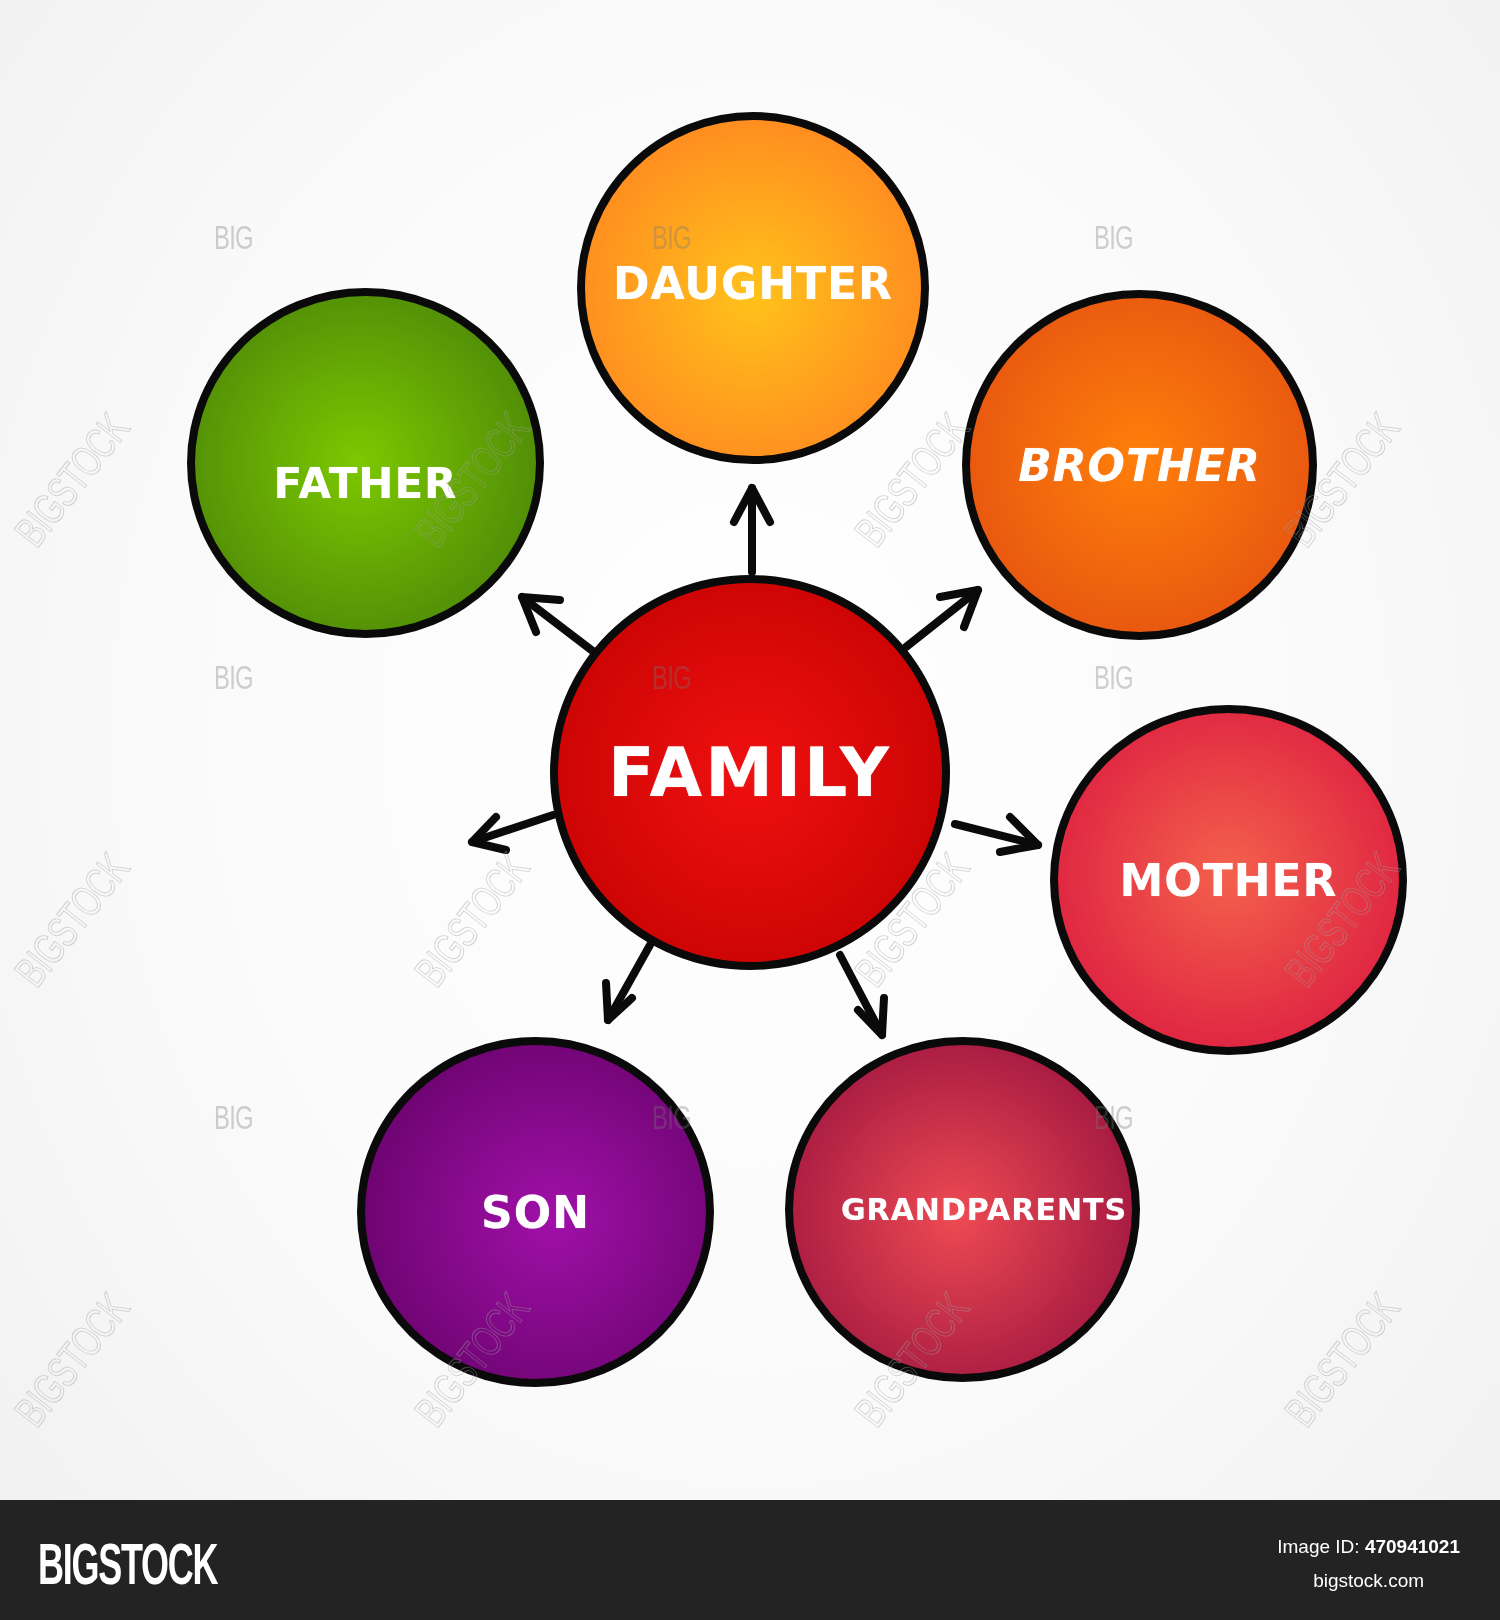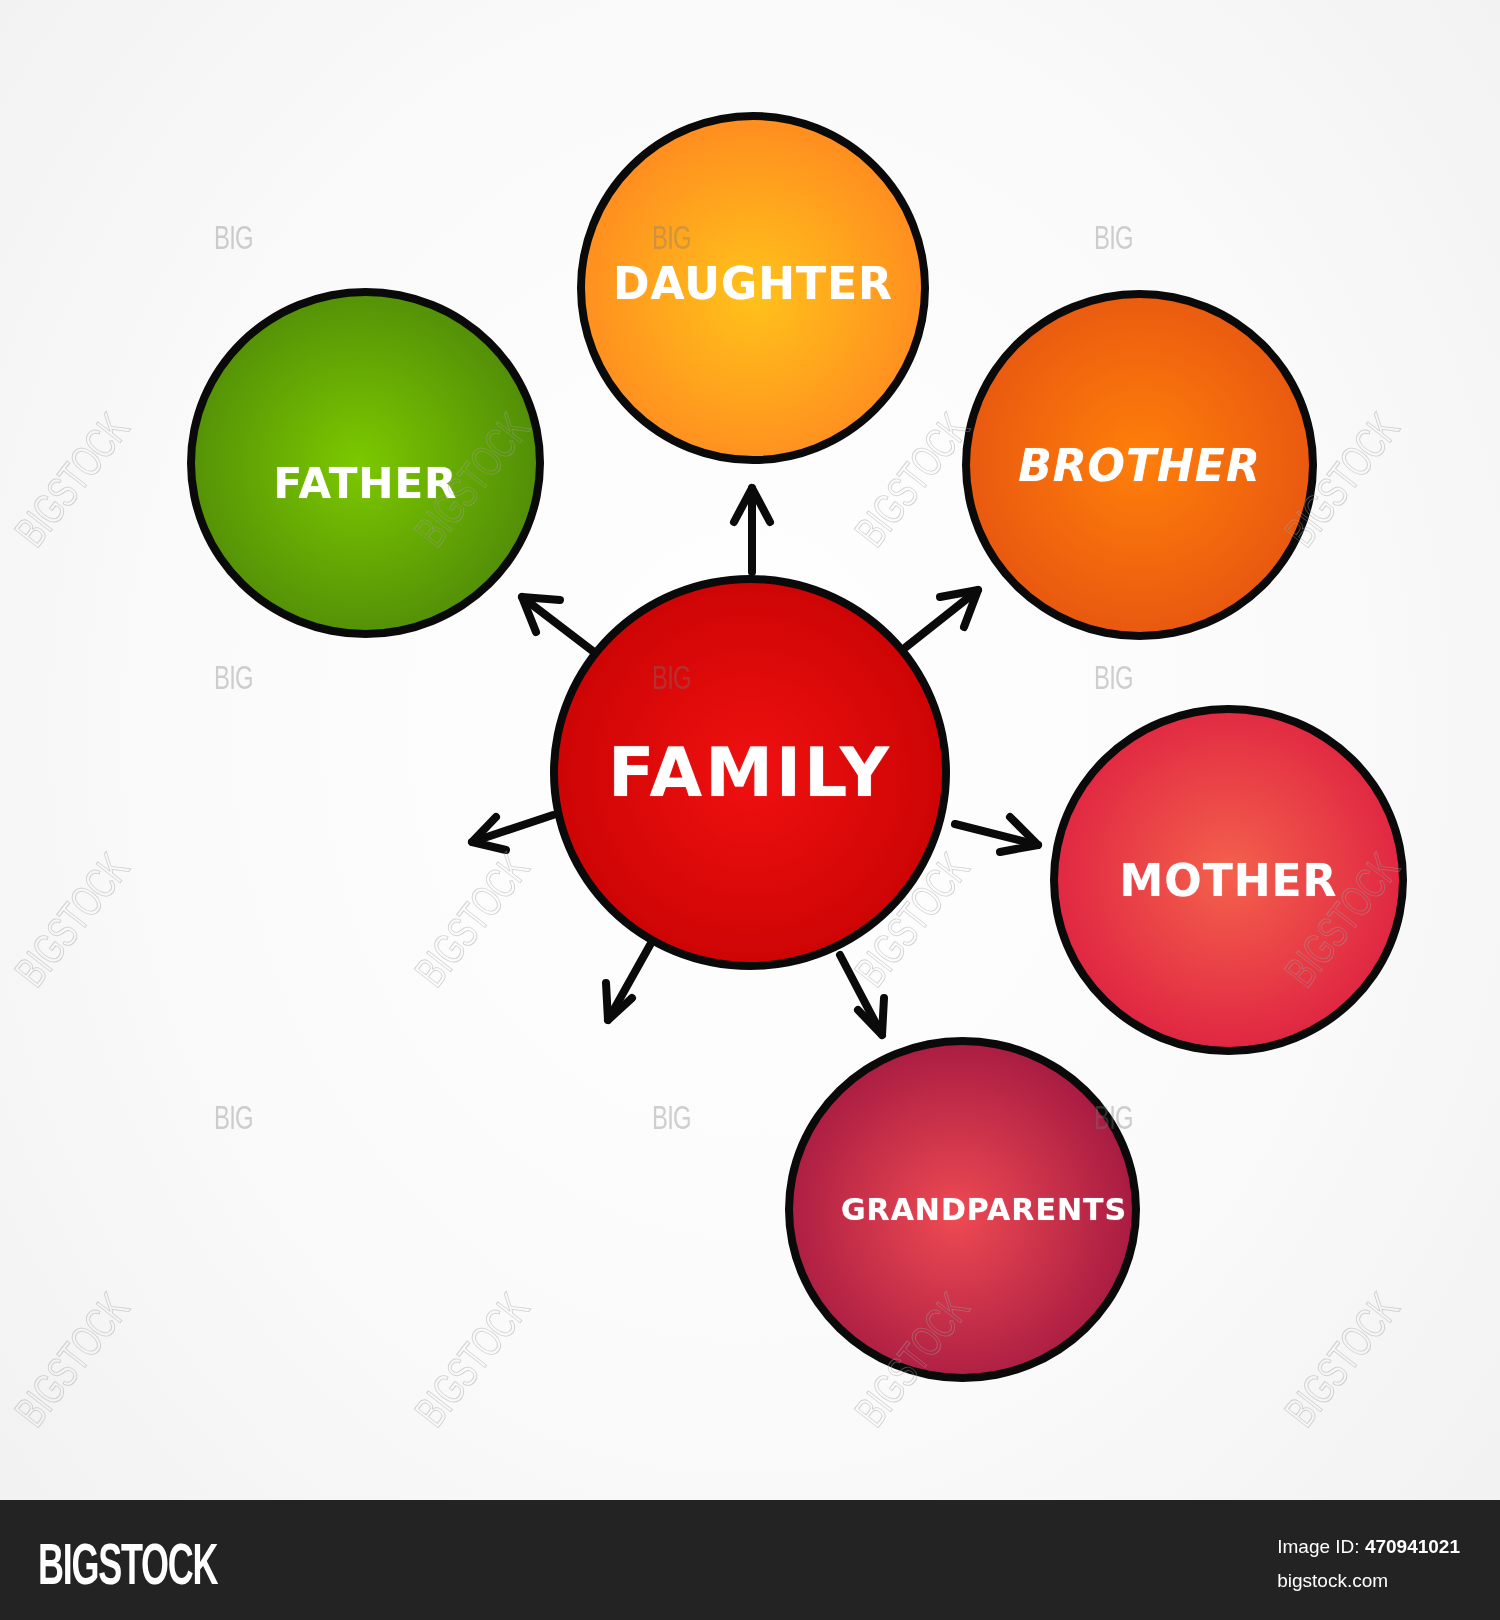--- a/index.html
+++ b/index.html
@@ -32,21 +32,21 @@
     #footer {
       position: absolute; left: 0; top: 1500px; width: 1500px; height: 120px;
       background: #232323; color: #ffffff;
     }
     #footer-logo {
       position: absolute; left: 38px; top: 30px;
       font-family: "Liberation Sans", sans-serif; font-size: 58px; font-weight: bold;
       transform: scaleX(0.62); transform-origin: left top; letter-spacing: -2px;
     }
     #footer-right {
-      position: absolute; right: 40px; top: 30px; text-align: left;
+      position: absolute; right: 40px; top: 30px; text-align: center;
       font-family: "Liberation Sans", sans-serif; font-size: 19px; line-height: 34px;
     }
     #footer-right .id-value { font-weight: bold; }
   </style>
 </head>
 <body>
 
 <div id="canvas">
 
   <svg width="1500" height="1500" style="position:absolute;left:0;top:0;" viewBox="0 0 1500 1500">
@@ -102,20 +102,23 @@
   </div>
 
   <div class="node" style="left:1050px;top:705px;width:357px;height:350px;background:radial-gradient(circle at 50% 48%, #f4614c 0%, #d8103e 100%);">
     <span class="node-label" style="font-size:44px;">MOTHER</span>
   </div>
 
   <div class="node" style="left:785px;top:1037px;width:355px;height:345px;background:radial-gradient(circle at 48% 52%, #ee4a52 0%, #8e0a3c 100%);">
     <span class="node-label" style="font-size:30px;letter-spacing:1px;margin-left:43px;">GRANDPARENTS</span>
   </div>
 
+  <div class="node" style="left:357px;top:1037px;width:357px;height:350px;background:radial-gradient(circle at 55% 52%, #a010a8 0%, #5e0060 100%);">
+    <span class="node-label" style="font-size:44px;">SON</span>
+  </div>
 
 
   <div class="node" style="left:187px;top:288px;width:357px;height:350px;background:radial-gradient(circle at 48% 50%, #7cc800 0%, #437a0a 100%);">
     <span class="node-label" style="font-size:42px;margin-top:40px;">FATHER</span>
   </div>
 
   <span class="wm-big" style="left:214px;top:218px;">BIG</span>
   <span class="wm-big" style="left:652px;top:218px;">BIG</span>
   <span class="wm-big" style="left:1094px;top:218px;">BIG</span>
   <span class="wm-big" style="left:214px;top:658px;">BIG</span>

